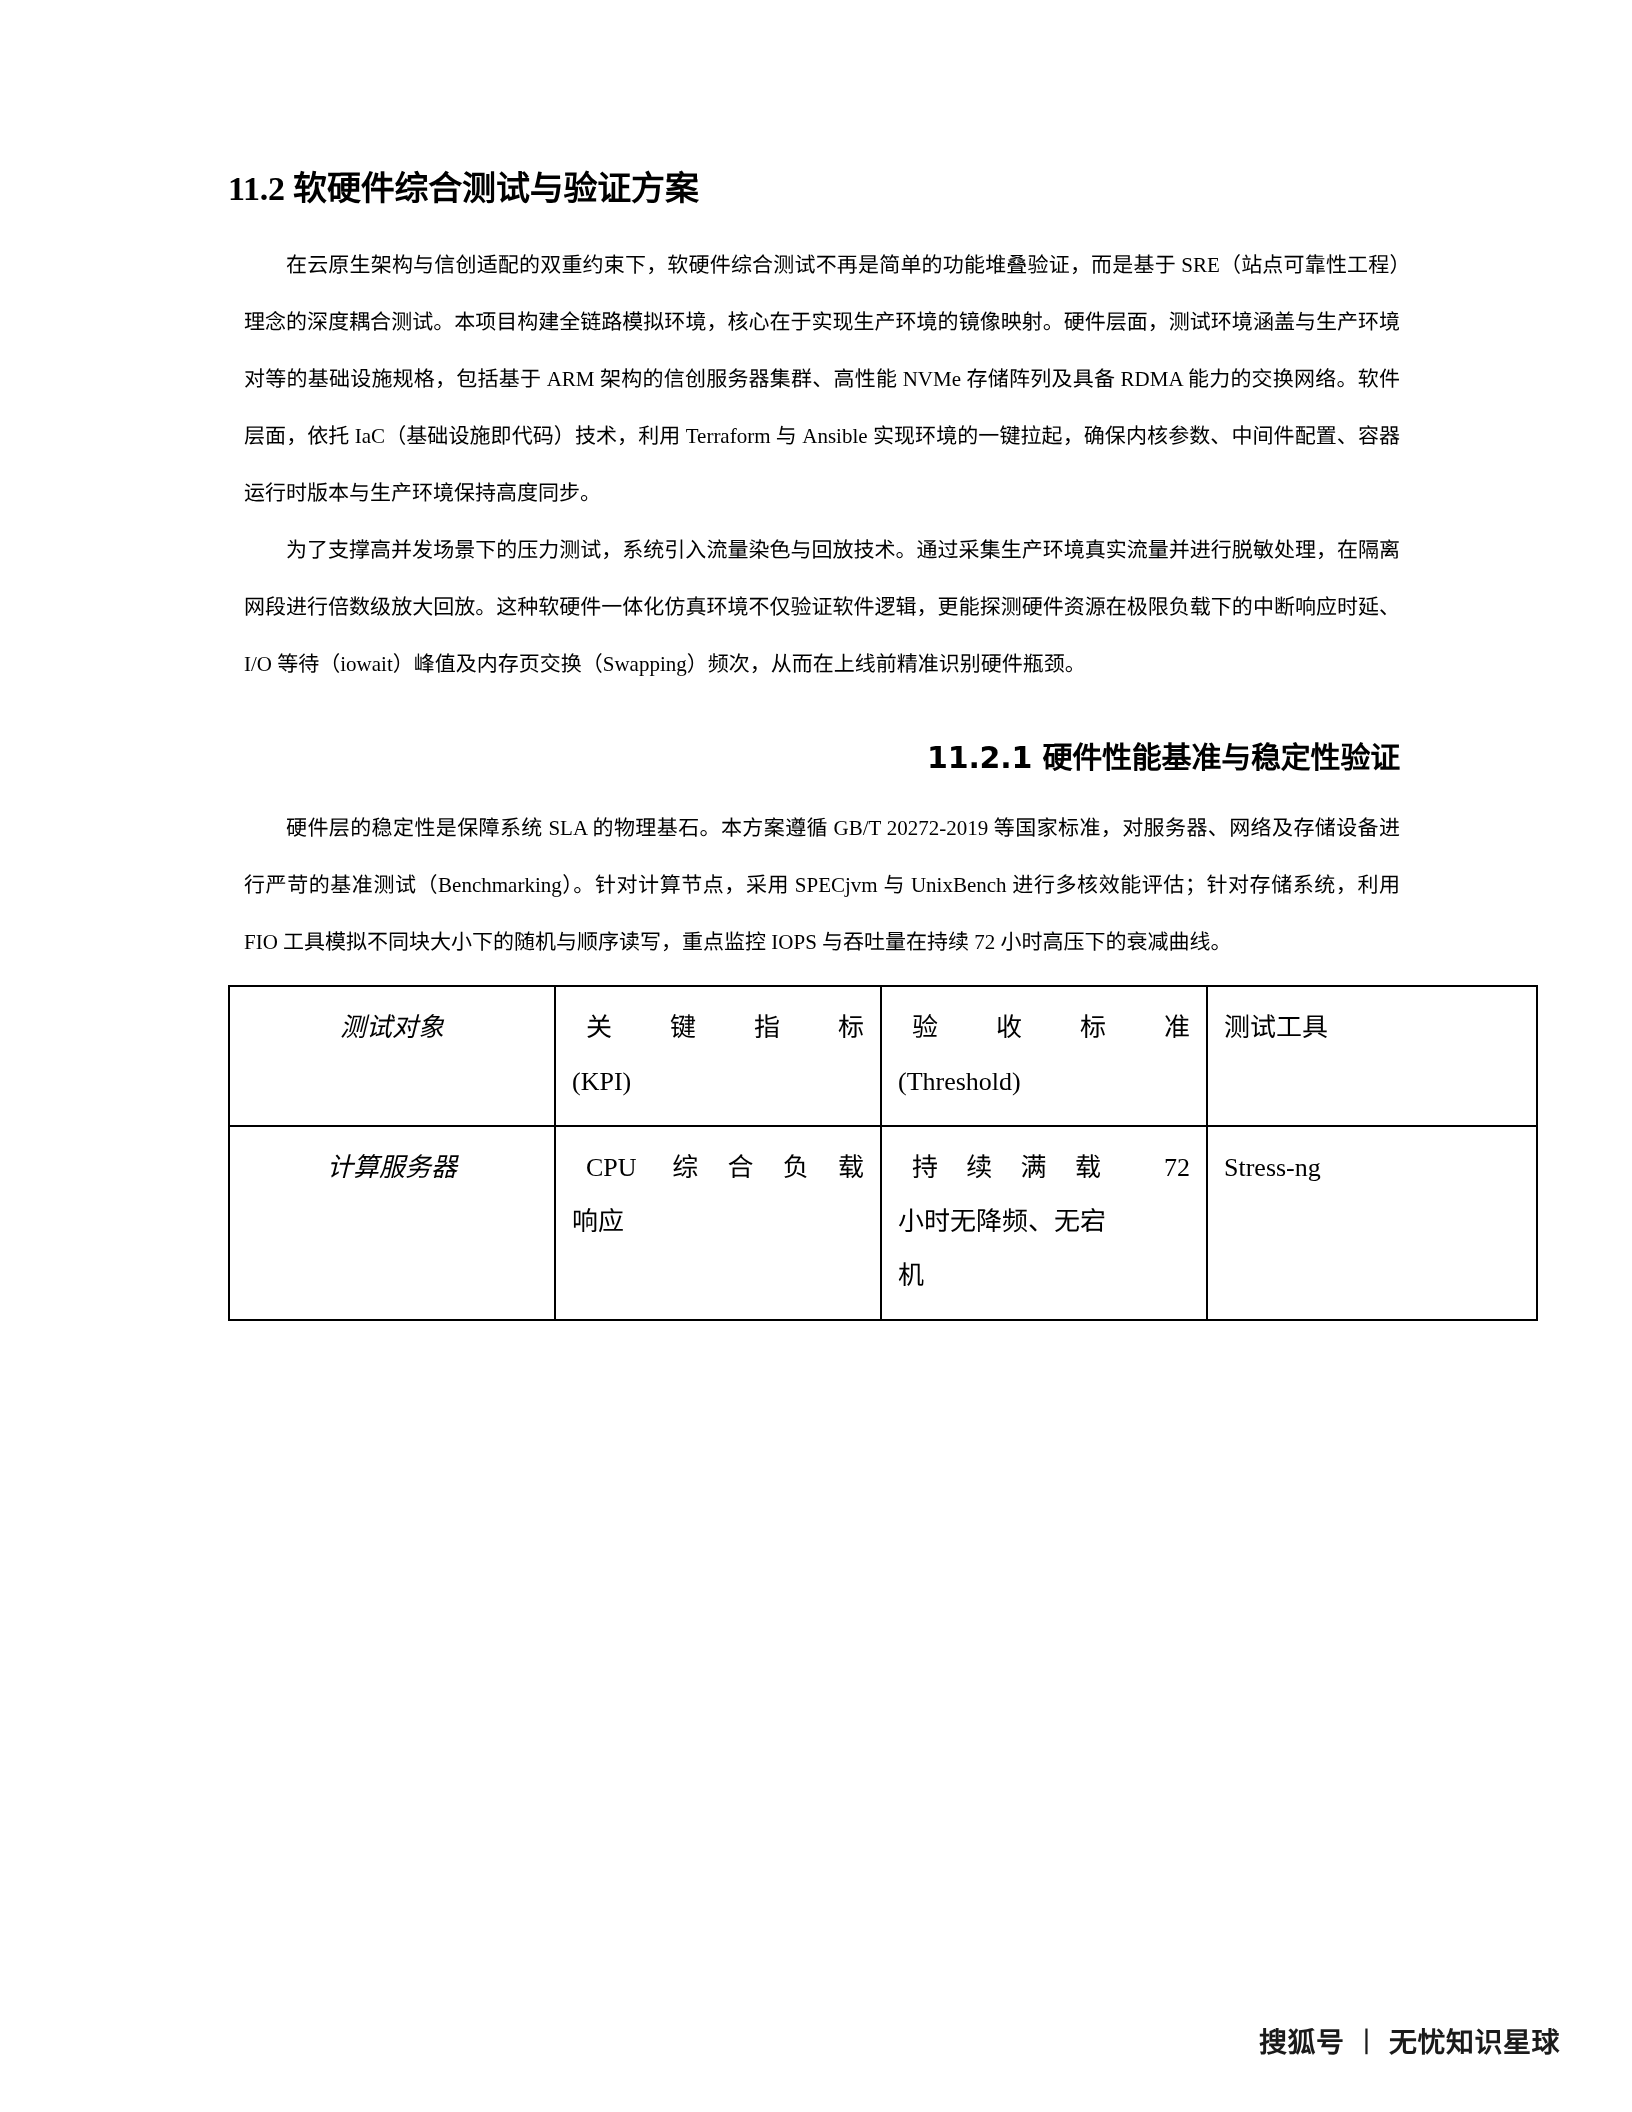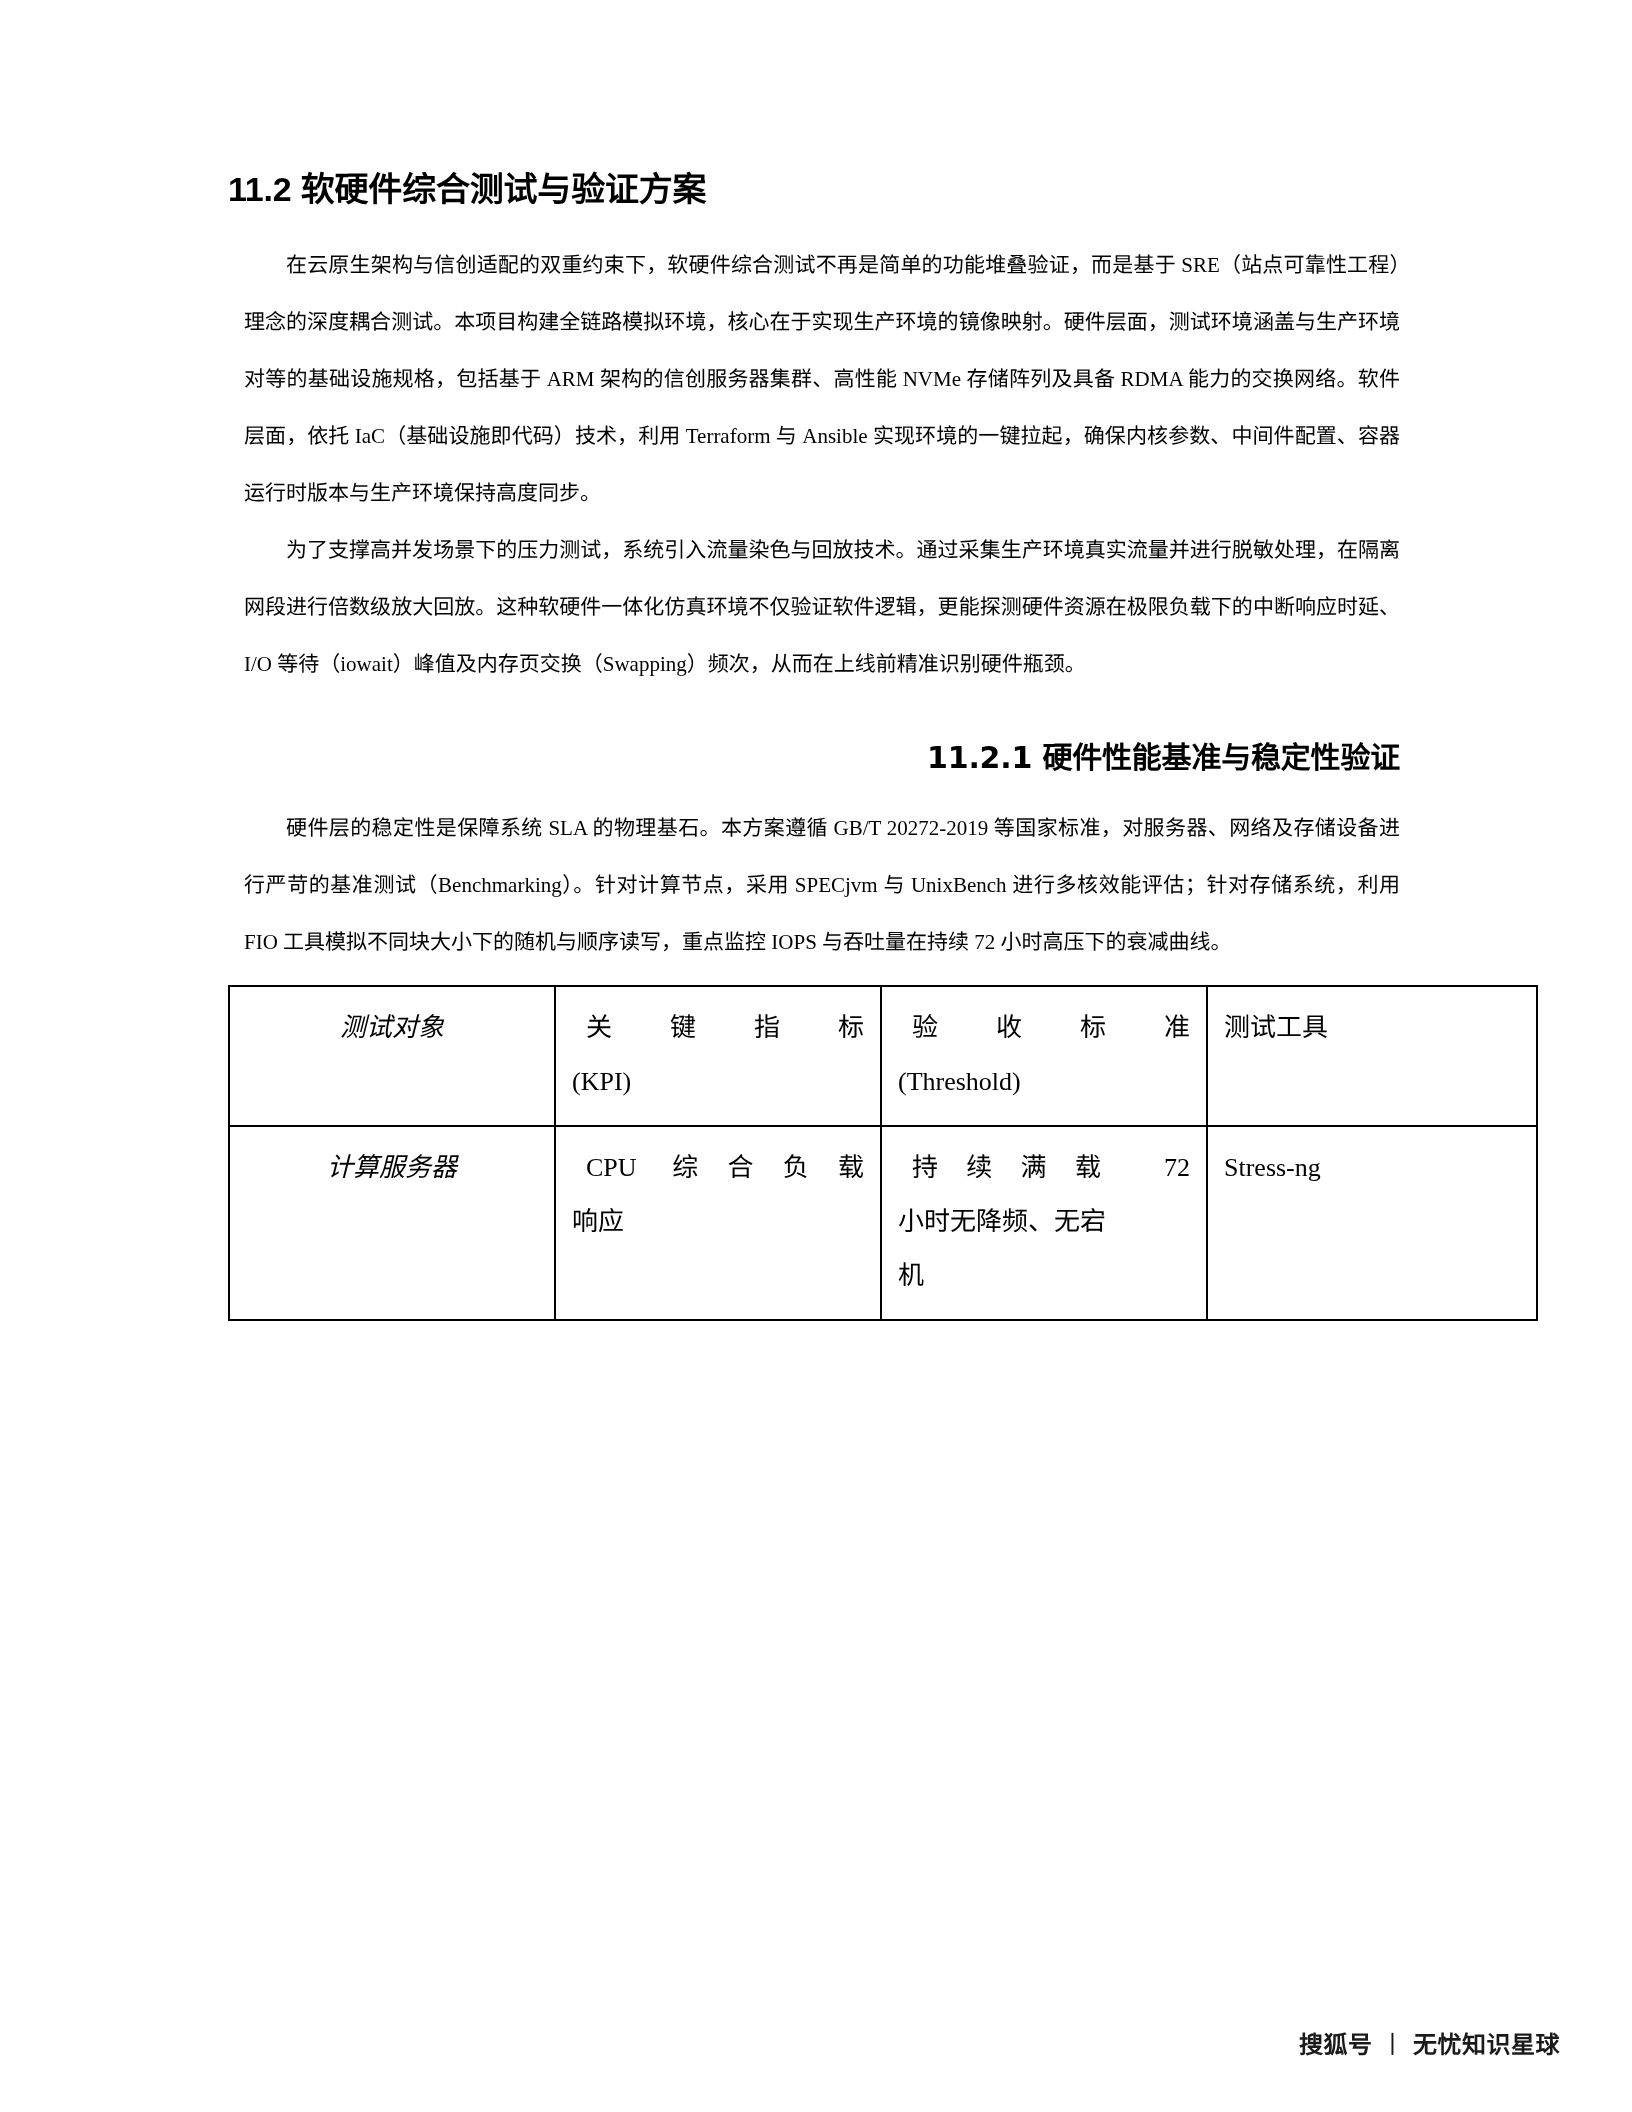--- a/index.html
+++ b/index.html
@@ -25,21 +25,21 @@
   }
   .content {
     position: absolute;
     left: 228px;
     top: 168px;
     width: 1172px;
   }
 
   
   h2.sec-heading {
-    font-family: Liberation Sans, sans-serif;
+    font-family: Liberation Serif, serif;
     font-weight: 700;
     font-size: 34px;
     line-height: 1.25;
     margin: 0 0 26px 0;
     letter-spacing: -0.2px;
     color: #000;
   }
   h3.sub-heading {
     font-family: "DejaVu Sans", "Liberation Sans", sans-serif;
     font-weight: 700;
@@ -108,21 +108,21 @@
 
   
   .footer-watermark {
     position: absolute;
     right: 72px;
     bottom: 52px;
     display: flex;
     align-items: center;
     gap: 6px;
     font-family: Liberation Serif, serif;
-    font-size: 24px;
+    font-size: 28px;
     font-weight: 700;
     color: #1a1a1a;
     letter-spacing: 0.5px;
     white-space: nowrap;
   }
   .footer-watermark .wm-sep {
     font-weight: 400;
     padding: 0 2px;
   }
 </style>

